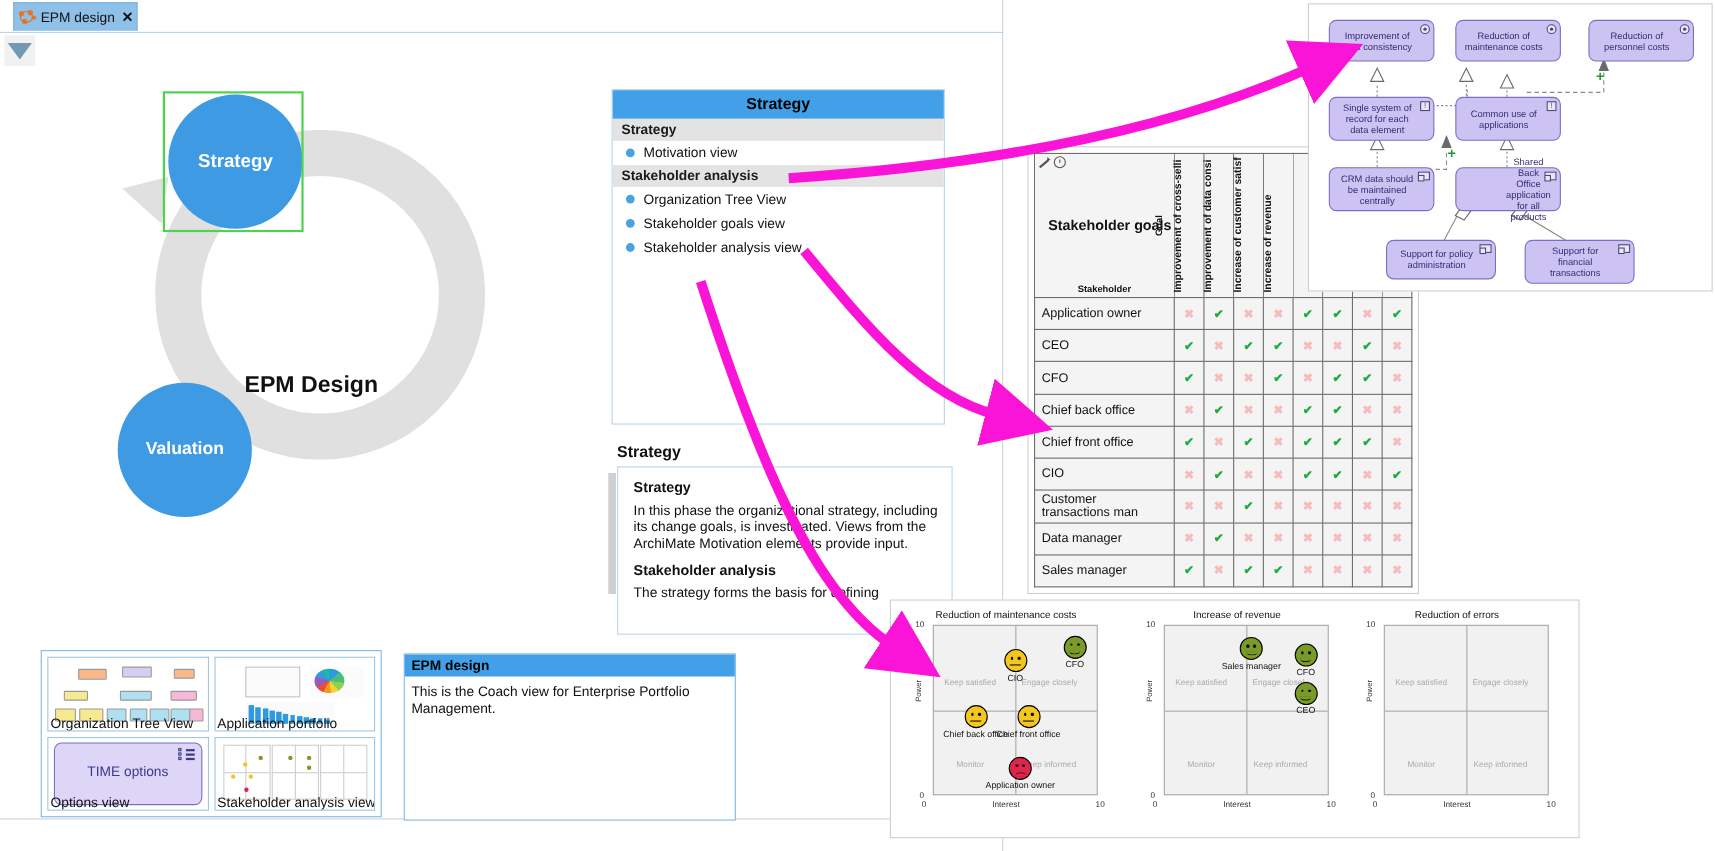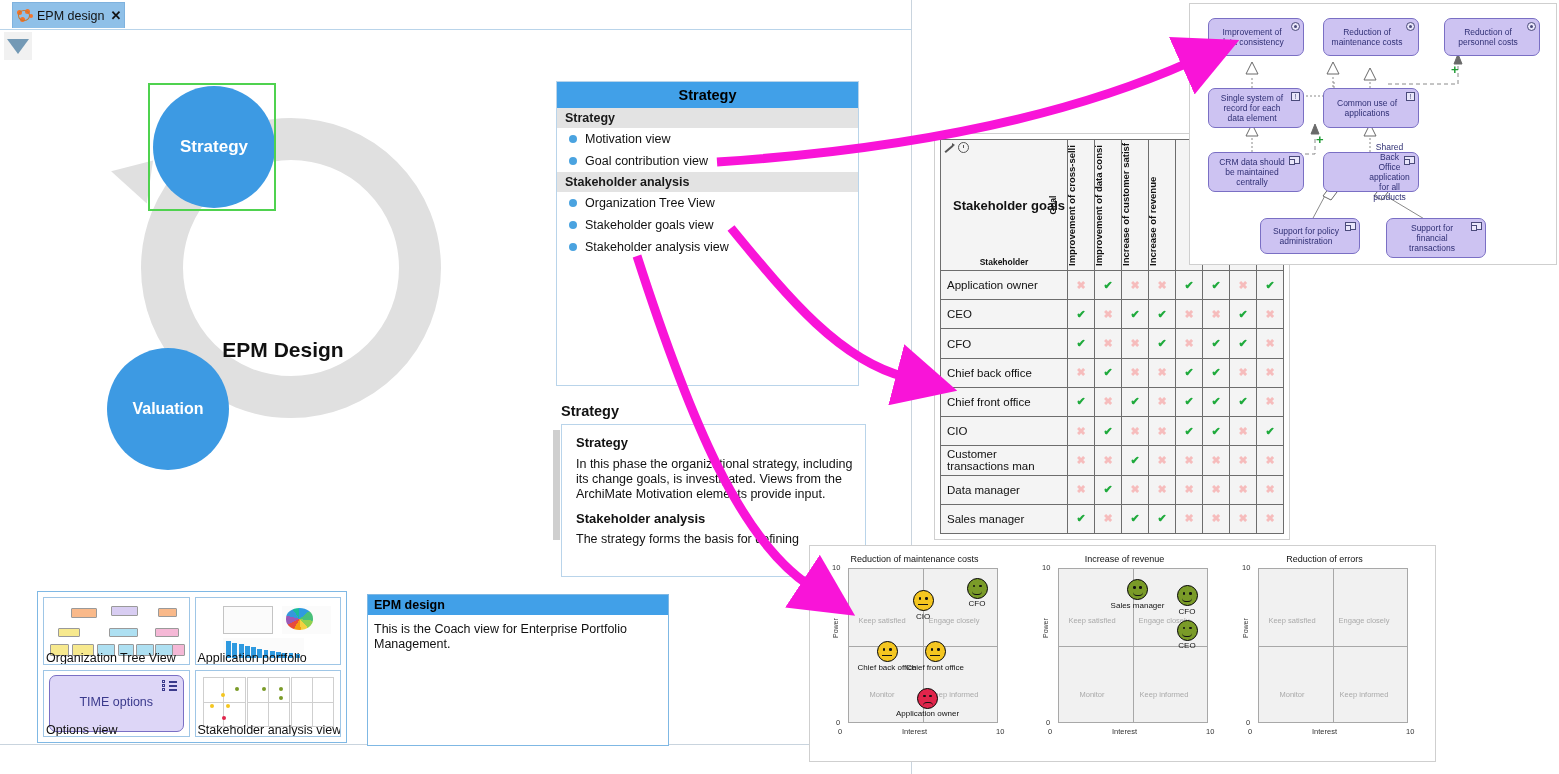--- a/index.html
+++ b/index.html
@@ -311,24 +311,20 @@
   <div id="epm-center-label">EPM Design</div>
 </div>
 
 <div id="strategy-panel">
   <div class="panel-title">Strategy</div>
 
   <div class="group-hdr">Strategy</div>
   <div class="view-item">
     <span class="bullet"></span>
     <span>Motivation view</span>
-  </div>
-  <div class="view-item">
-    <span class="bullet"></span>
-    <span>Goal contribution view</span>
   </div>
 
   <div class="group-hdr">Stakeholder analysis</div>
   <div class="view-item">
     <span class="bullet"></span>
     <span>Organization Tree View</span>
   </div>
   <div class="view-item">
     <span class="bullet"></span>
     <span>Stakeholder goals view</span>

